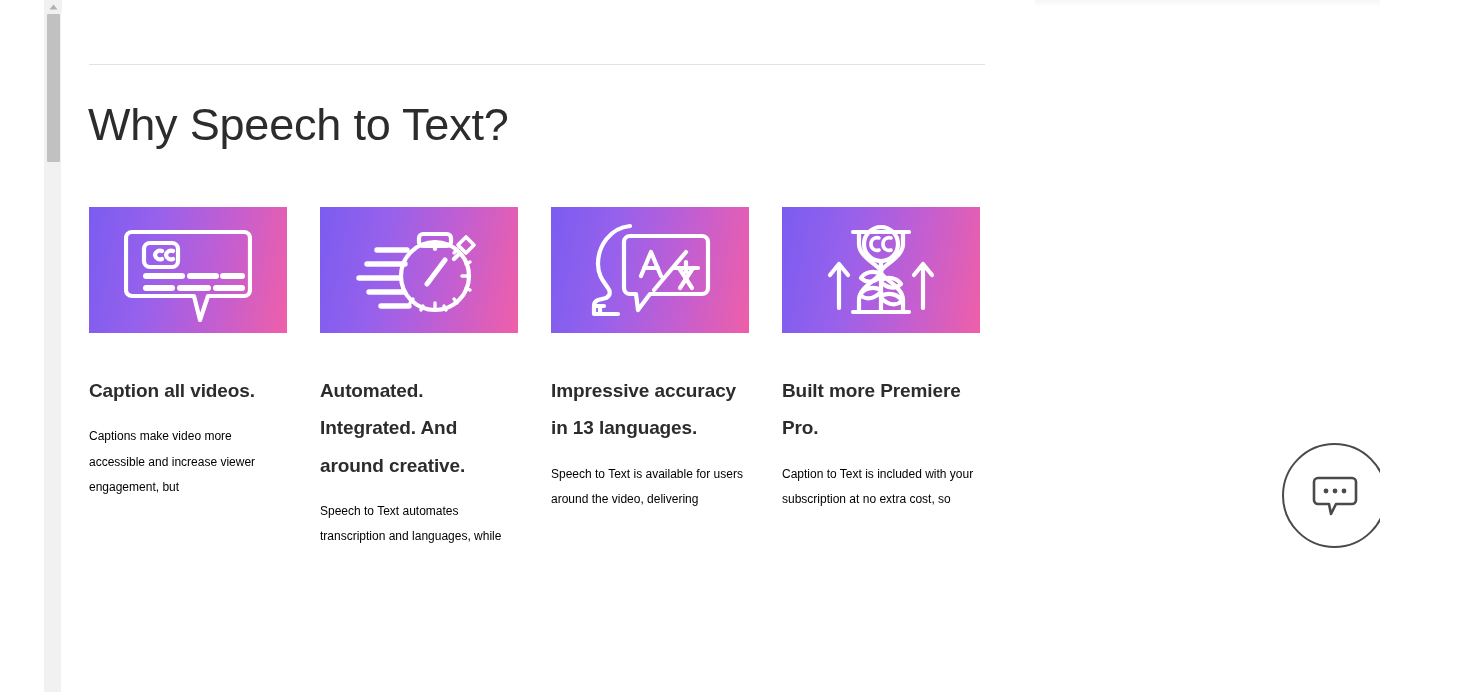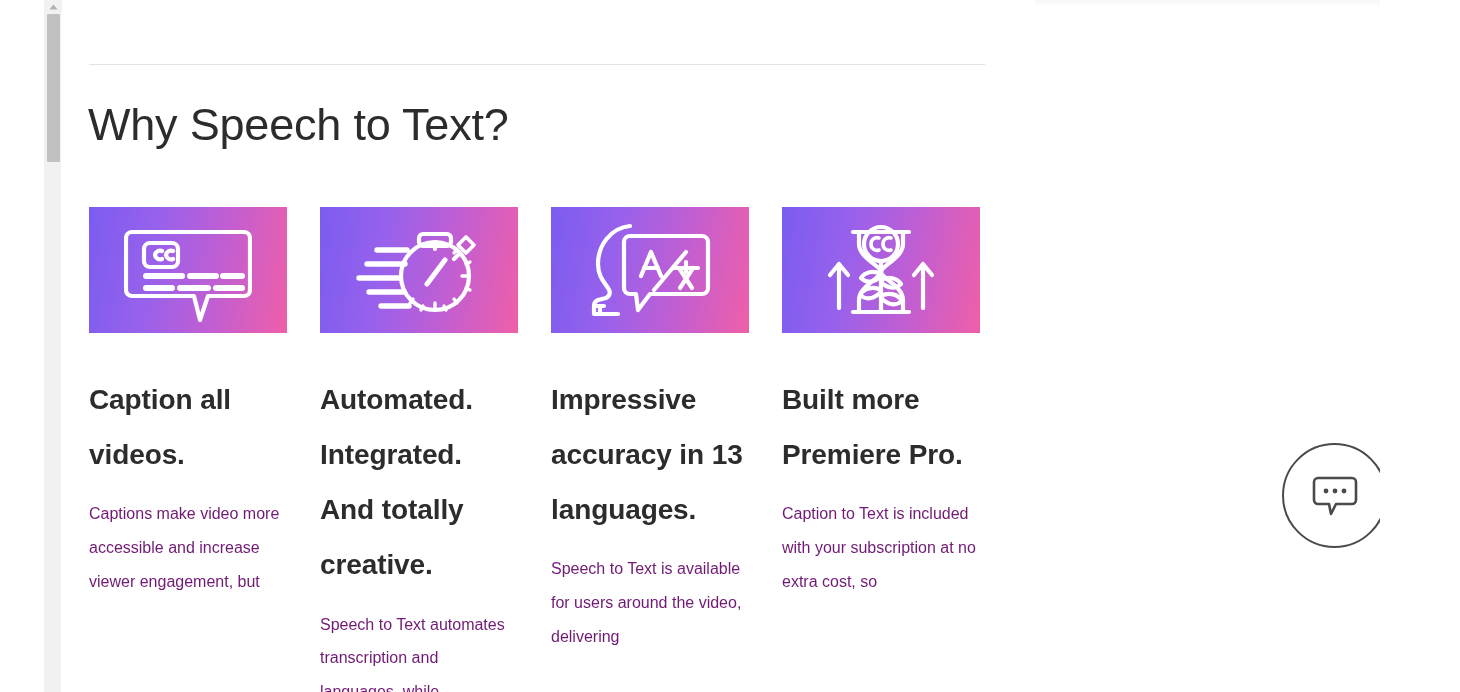--- a/index.html
+++ b/index.html
@@ -108,33 +108,33 @@
     position: relative;
     overflow: hidden;
     display: flex;
     align-items: center;
     justify-content: center;
   }
   .card-thumb svg { display: block; }
 
   .card-heading {
     margin-top: 39px;
-    font-size: 28px;
+    font-size: 19px;
     line-height: 1.97;
     font-weight: 700;
     color: #2c2c2c;
     letter-spacing: -0.1px;
   }
 
   .card-body {
     margin-top: 15px;
-    font-size: 16px;
+    font-size: 12px;
     line-height: 2.1;
     font-weight: 400;
-    color: #701a75;
+    color: #000000;
   }
 
   
   .chat-launcher {
     position: absolute;
     left: 1282px;
     top: 443px;
     width: 105px;
     height: 105px;
     border-radius: 50%;
@@ -211,21 +211,21 @@
             <line x1="89" y1="88" x2="91" y2="92" stroke-width="3.4"></line>
             <line x1="68" y1="88" x2="66" y2="92" stroke-width="3.4"></line>
             <line x1="22" y1="32" x2="52" y2="32" stroke-width="5.4"></line>
             <line x1="12" y1="46" x2="50" y2="46" stroke-width="5.4"></line>
             <line x1="4" y1="60" x2="45" y2="60" stroke-width="5.4"></line>
             <line x1="14" y1="74" x2="48" y2="74" stroke-width="5.4"></line>
             <line x1="26" y1="88" x2="54" y2="88" stroke-width="5.4"></line>
           </svg>
         </span>
       </div>
-      <div class="card-heading">Automated. Integrated. And totally creative.</div>
+      <div class="card-heading">Automated. Integrated. And around creative.</div>
       <div class="card-body">Speech to Text automates transcription and languages, while</div>
     </div>
 
     <div class="card">
       <div class="card-thumb">
         <span>
           <svg width="128" height="104" viewBox="0 0 128 104" fill="none" stroke="#ffffff" stroke-width="4.2" stroke-linecap="round" stroke-linejoin="round">
             <path d="M44 8 C24 10 12 28 12 46 C12 58 18 64 22 70 C25 74 24 78 20 80 L12 82 C9 83 8 85 8 88 L8 96 L32 96"></path>
             <path d="M8 88 L18 88 M14 96 L14 88"></path>
             <path d="M44 18 h72 a6 6 0 0 1 6 6 v46 a6 6 0 0 1 -6 6 h-52 l-12 16 -2 -16 h-6 a6 6 0 0 1 -6 -6 v-46 a6 6 0 0 1 6 -6 z"></path>

